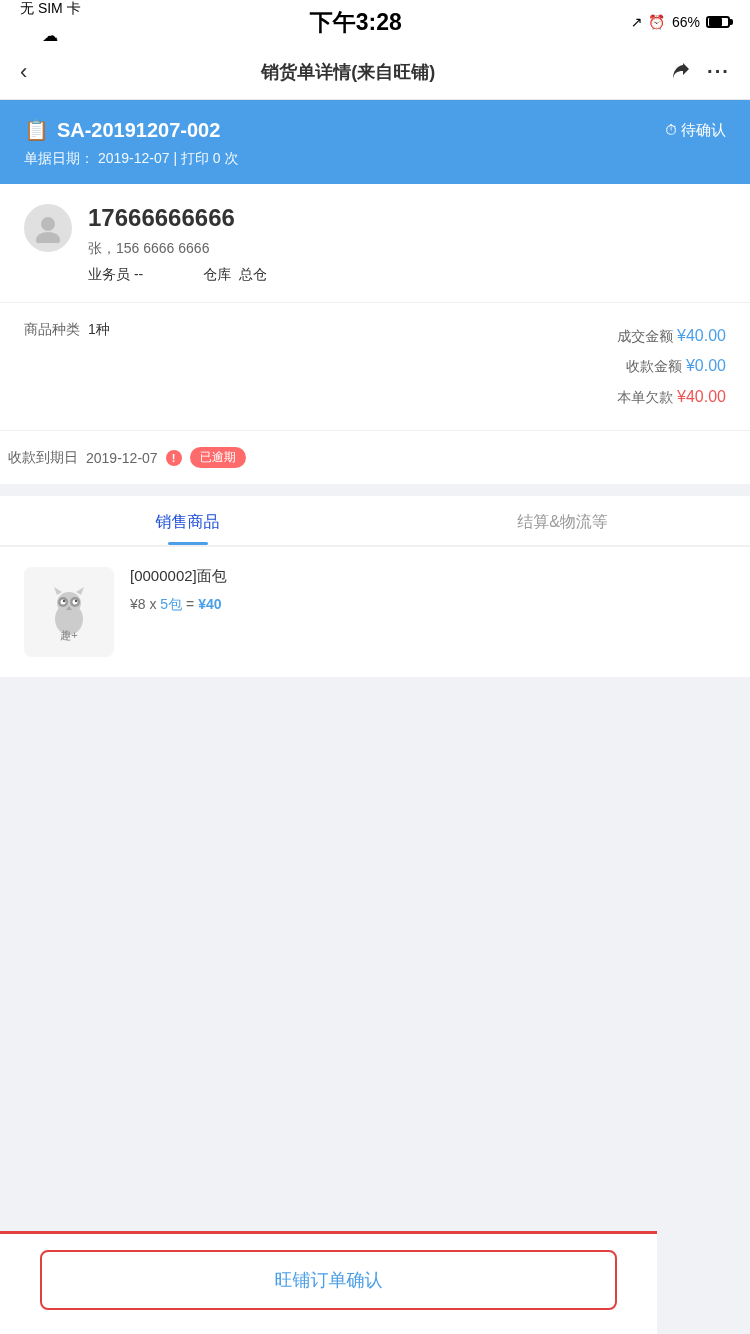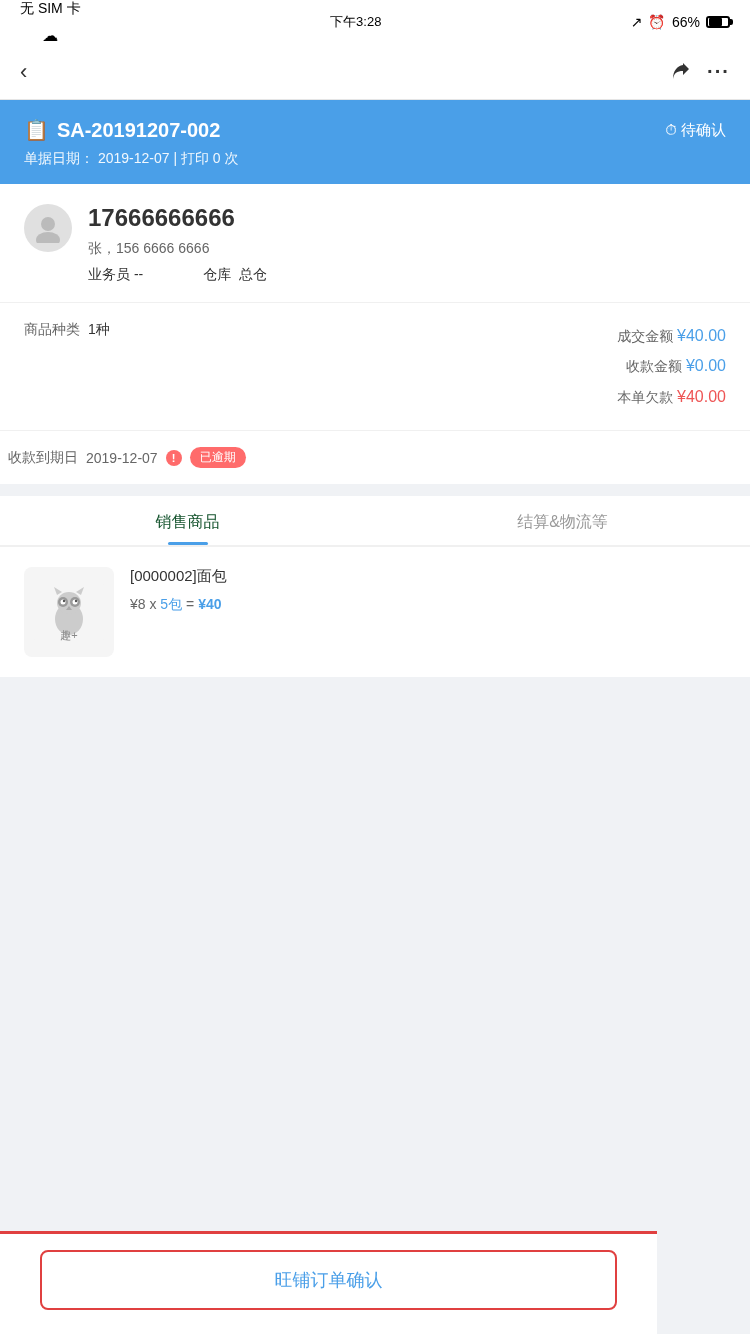--- a/index.html
+++ b/index.html
@@ -17,21 +17,21 @@
       background: #fff;
       display: flex;
       justify-content: space-between;
       align-items: center;
       padding: 0 20px;
       height: 44px;
       font-size: 14px;
       font-weight: 500;
     }
     .status-left { display: flex; align-items: center; gap: 8px; flex-direction: column; }
-    .status-center { font-size: 13px; font-weight: 400; }
+    .status-center { font-size: 23px; font-weight: 700; }
     .status-right { display: flex; align-items: center; gap: 6px; }
     .battery-icon {
       width: 24px; height: 12px; border: 2px solid #000; border-radius: 3px; position: relative; display: inline-flex; align-items: center;
     }
     .battery-icon::after {
       content: ''; position: absolute; right: -5px; top: 50%; transform: translateY(-50%);
       width: 3px; height: 6px; background: #000; border-radius: 0 2px 2px 0;
     }
     .battery-fill {
       background: #000; height: 8px; width: 66%; border-radius: 1px; margin: 0 1px;
@@ -174,21 +174,21 @@
     .tab-item {
       flex: 1;
       text-align: center;
       padding: 16px 0 12px;
       font-size: 16px;
       color: #999;
       cursor: pointer;
       position: relative;
     }
     .tab-item.active {
-      color: #14532d;
+      color: #1d4ed8;
     }
     .tab-item.active::after {
       content: '';
       position: absolute;
       bottom: 0; left: 50%;
       transform: translateX(-50%);
       width: 40px; height: 3px;
       background: #4a9fe8;
       border-radius: 2px;
     }
@@ -267,20 +267,21 @@
     <span>⏰</span>
     <span>66%</span>
     <div class="battery-icon">
       <div class="battery-fill"></div>
     </div>
   </div>
 </div>
 
 <div class="nav-bar">
   <span class="nav-back">‹</span>
+  <span class="nav-title">销货单详情(来自旺铺)</span>
   <div class="nav-actions">
     <div class="nav-share">
       <svg width="22" height="22" viewBox="0 0 22 22" fill="none">
         <path d="M14 2l6 6-6 6V10c-6 0-9 2-10 8 0-8 4-13 10-14V2z" fill="#333"></path>
       </svg>
     </div>
     <span class="nav-more">···</span>
   </div>
 </div>
 

